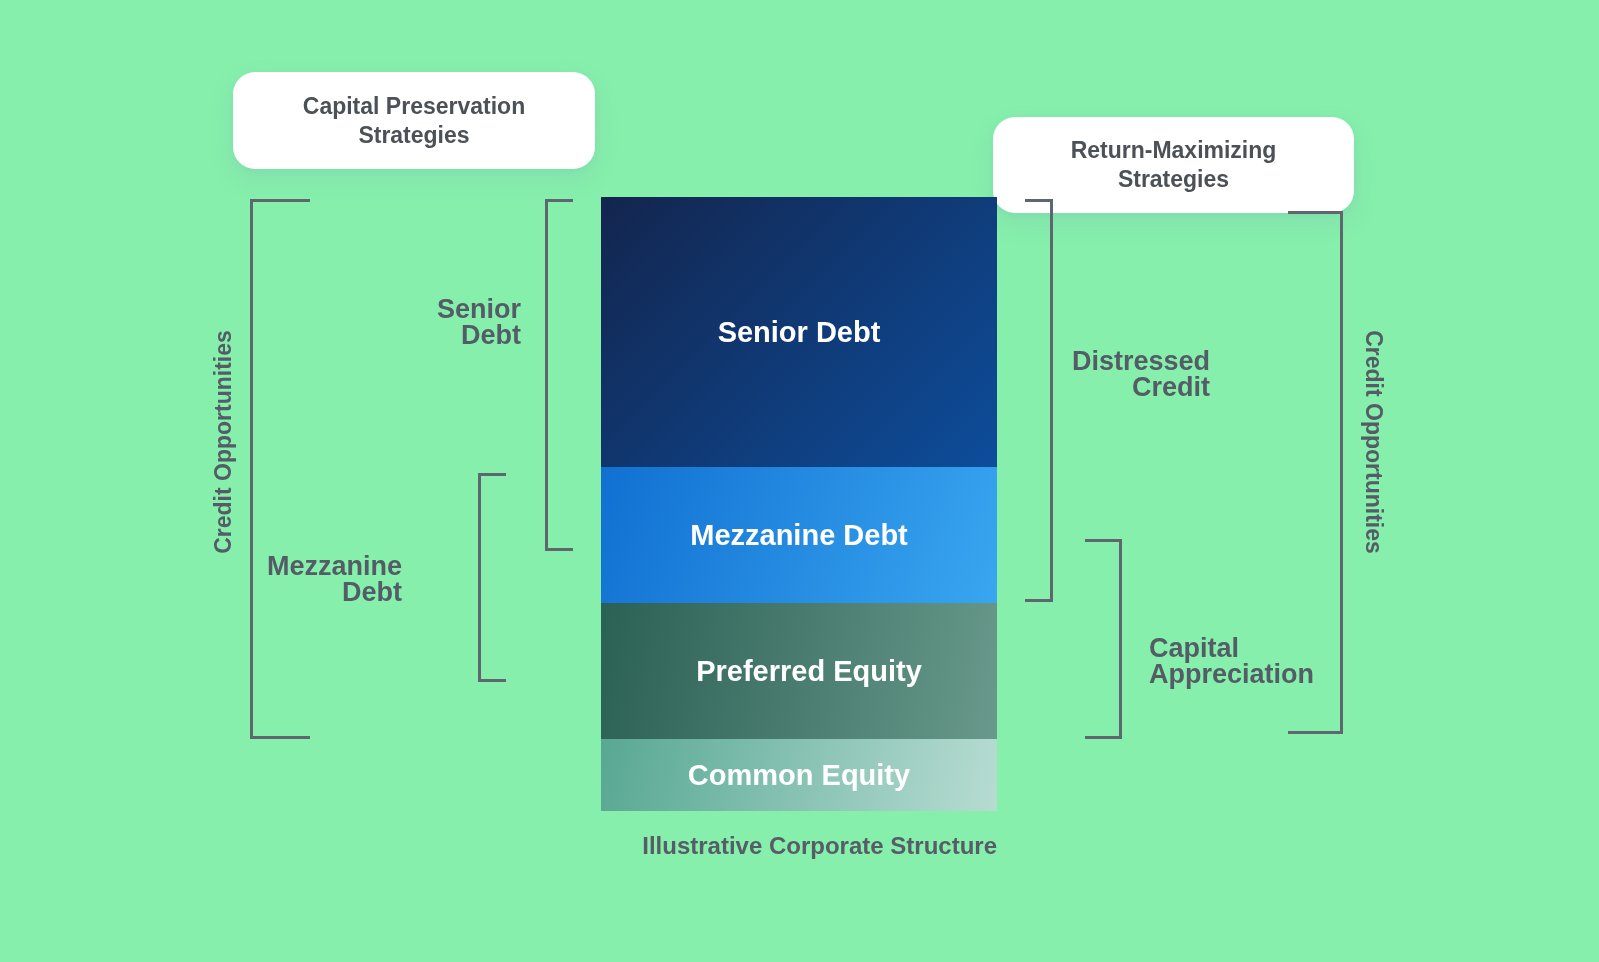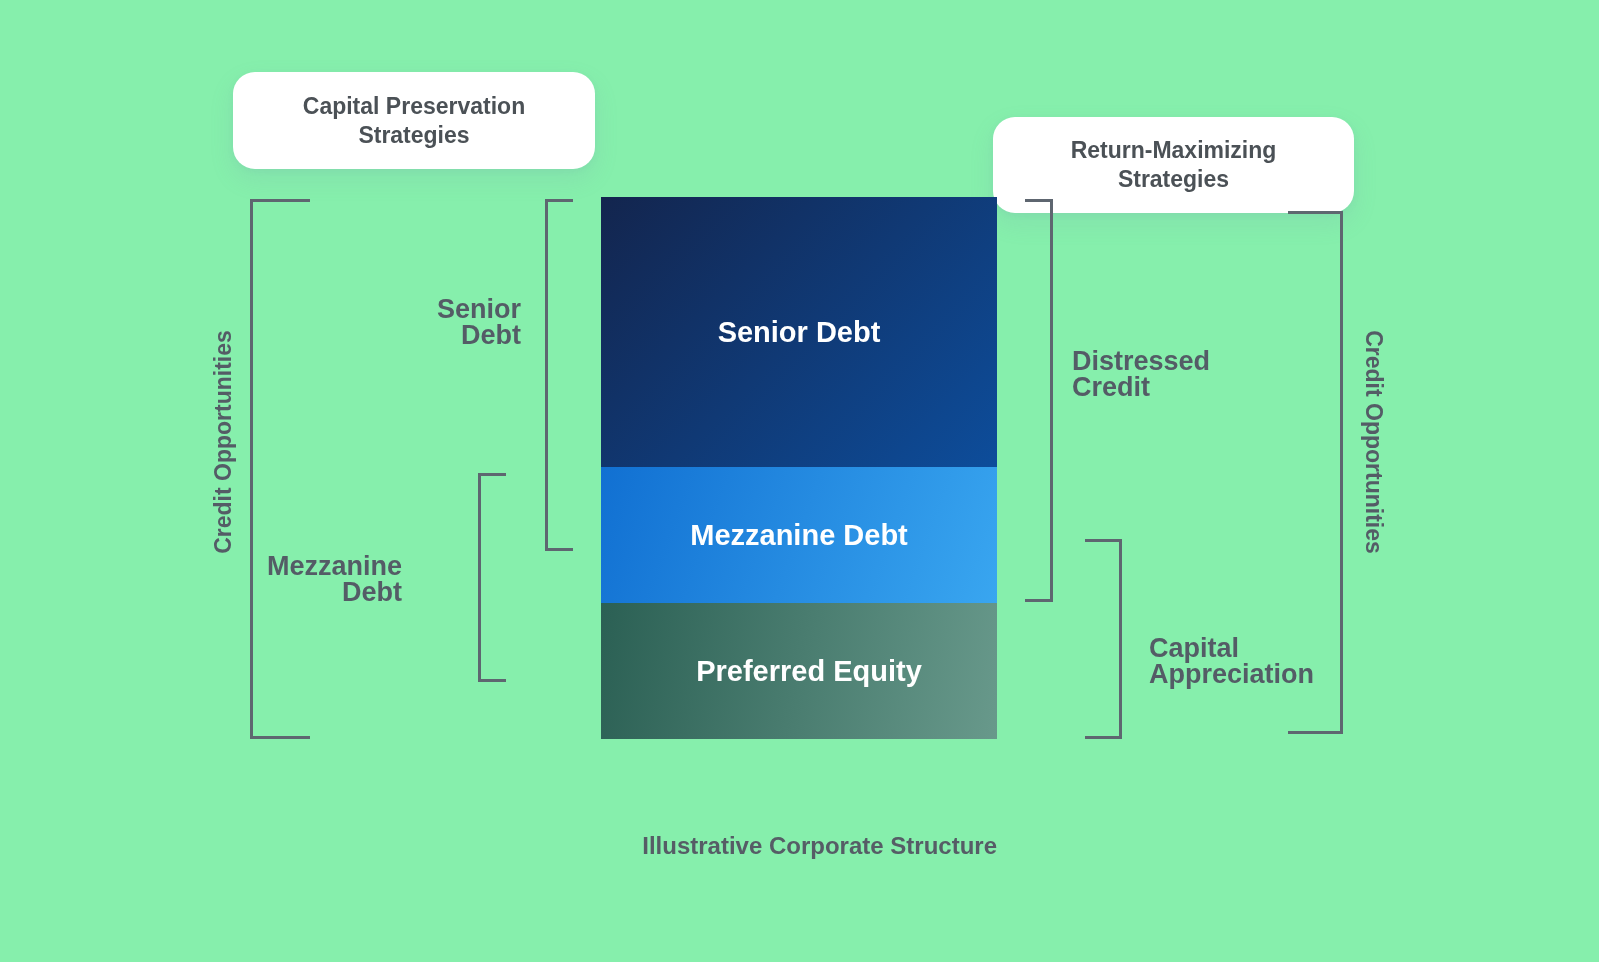--- a/index.html
+++ b/index.html
@@ -63,21 +63,21 @@
 
   
   .anno {
     position:absolute;
     color:#545c66; font-size:27px; font-weight:700; line-height:26px;
     white-space:pre-line;
   }
   .anno.align-right { text-align:right; }
   .anno.senior-label     { right:1078px; top:296px; }
   .anno.mezzanine-label  { right:1197px; top:553px; }
-  .anno.distressed-label { left:1072px;  top:348px; }
+  .anno.distressed-label { left:1072px;  top:348px;text-align:right; }
   .anno.capapp-label     { left:1149px;  top:615px;margin-top:20px; }
 
   .vertical-label {
     position:absolute;
     color:#545c66; font-size:23px; font-weight:700;
     white-space:nowrap;
   }
   .vertical-label.left-side {
     left:223px; top:442px;
     transform:translate(-50%,-50%) rotate(-90deg);
@@ -115,20 +115,23 @@
   <div class="stack">
     <div class="segment senior">
       <span>Senior Debt</span>
     </div>
     <div class="segment mezzanine">
       <span>Mezzanine Debt</span>
     </div>
     <div class="segment preferred">
       <span>Preferred Equity</span>
     </div>
+    <div class="segment common">
+      <span>Common Equity</span>
+    </div>
   </div>
 
   <div class="stack-caption">Illustrative Corporate Structure</div>
 
   <div class="bracket open-left distressed"></div>
 
   <div class="anno distressed-label">Distressed
 Credit</div>
 
   <div class="bracket open-left capital-apprec"></div>

